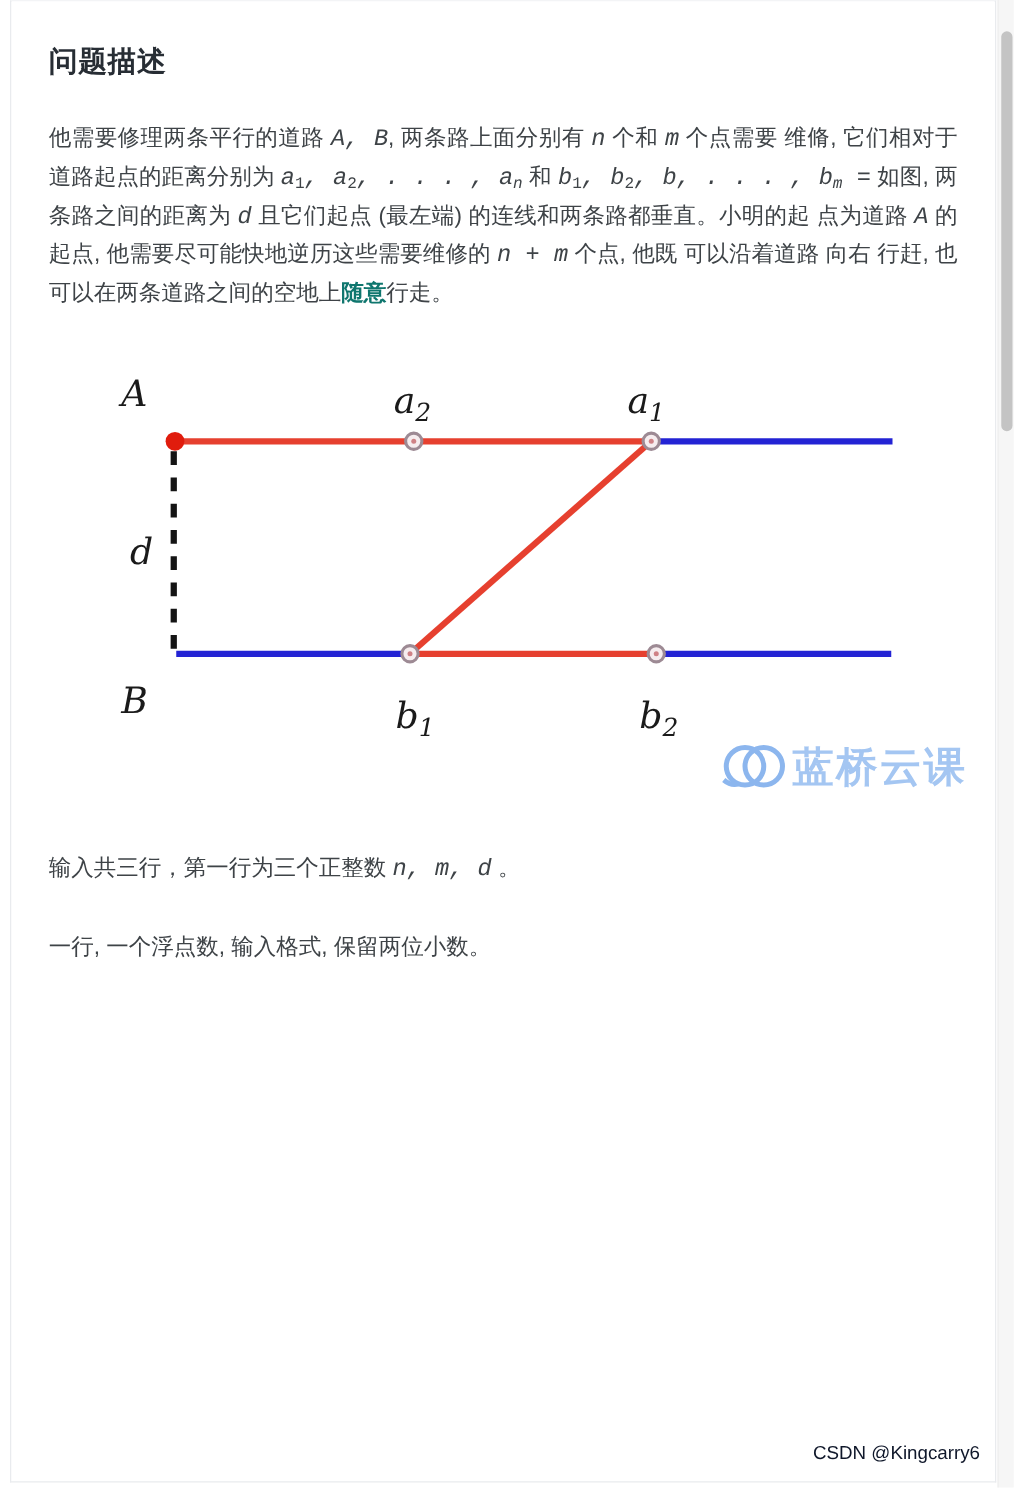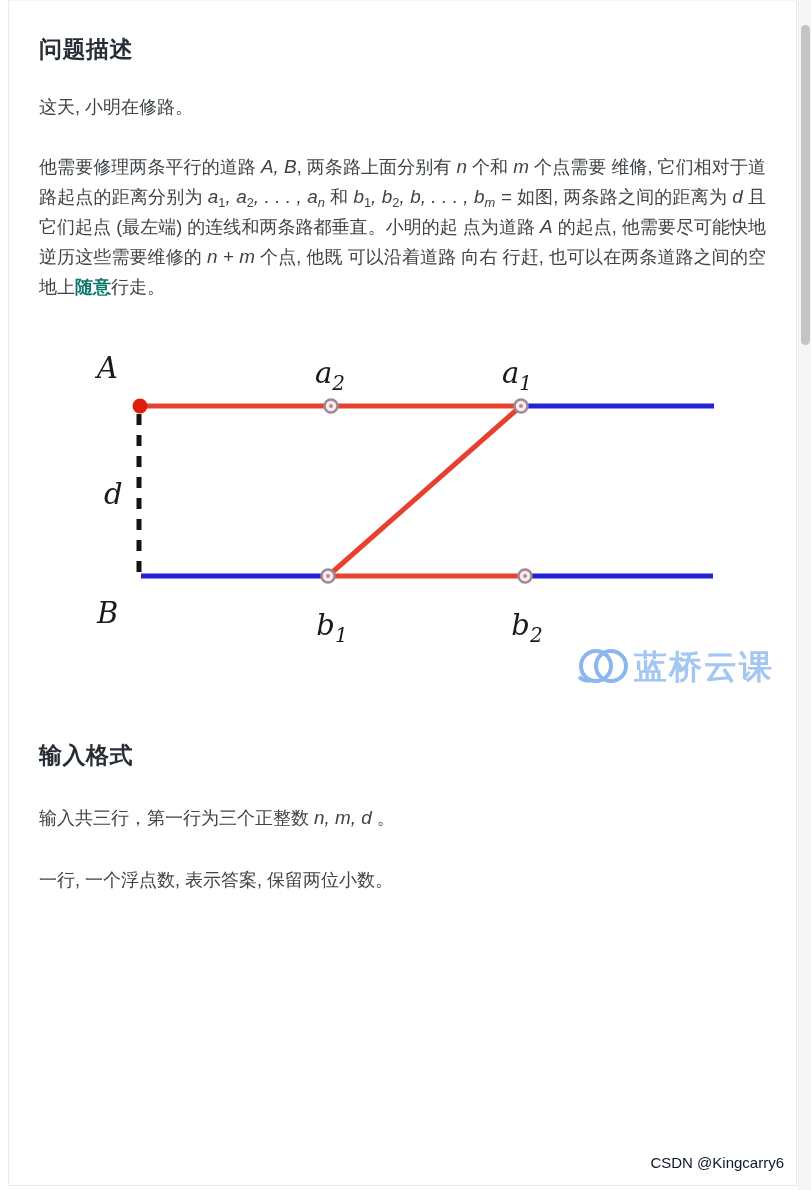--- a/index.html
+++ b/index.html
@@ -28,21 +28,21 @@
     margin: 0; color: #3e4347; font-size: 18px; line-height: 30px;
   }
   .p-intro { margin-top: 27px !important; }
   .p-main  { margin-top: 30px !important; line-height: 38px; text-align: justify; }
   .p-question { margin-top: 24px !important; }
   .p-in1 { margin-top: 32px !important; }
   .p-in2 { margin-top: 28px !important; }
   .p-in3 { margin-top: 26px !important; }
   .p-out1 { margin-top: 32px !important; }
   .math {
-    font-family: Liberation Sans, sans-serif;
+    font-family: Liberation Mono, monospace;
     font-style: italic; font-size: 1.05em;
   }
   .math sub { font-size: 0.68em; line-height: 0; vertical-align: -0.28em; }
   .math sub.n { font-style: normal; }
   p.body b { color: #0f766e; }
   .figure { margin-top: 28px; position: relative; width: 729px; }
   .figure svg { display: block; overflow: visible; margin-left: -30px; }
   .lbl {
     font-family: "DejaVu Serif", "Liberation Serif", serif;
     font-style: italic; font-size: 29px; fill: #1a1a1a;
@@ -72,21 +72,20 @@
     background: #c4c4c4; border-radius: 5px;
   }
 </style>
 </head>
 <body>
 
 <div class="card">
 
   <h2 class="sec h-problem">问题描述</h2>
 
-  <p class="body p-intro">这天, 小明在修路。</p>
 
   <p class="body p-main">他需要修理两条平行的道路 <span class="math">A, B</span>, 两条路上面分别有 <span class="math">n</span> 个和 <span class="math">m</span> 个点需要 维脩, 它们相对于道路起点的距离分别为 <span class="math">a<sub class="n">1</sub>, a<sub class="n">2</sub>, . . . , a<sub>n</sub></span> 和 <span class="math">b<sub class="n">1</sub>, b<sub class="n">2</sub>, b, . . . , b<sub>m</sub> =</span> 如图, 两条路之间的距离为 <span class="math">d</span> 且它们起点 (最左端) 的连线和两条路都垂直。小明的起 点为道路 <span class="math">A</span> 的起点, 他需要尽可能快地逆历这些需要维修的 <span class="math">n + m</span> 个点, 他既 可以沿着道路 向右 行赶, 也可以在两条道路之间的空地上<b>随意</b>行走。</p>
 
   <div class="figure">
     <svg width="789" height="370" viewBox="0 0 789 370" xmlns="http://www.w3.org/2000/svg">
 
       <line class="road-red" x1="130" y1="76" x2="512" y2="76"></line>
       <line class="road-blue" x1="512" y1="76" x2="705" y2="76"></line>
 
       <line class="road-blue" x1="132" y1="246" x2="319" y2="246"></line>
@@ -127,25 +126,24 @@
       <g>
         <circle class="wm-ring" cx="587" cy="336" r="15"></circle>
         <circle class="wm-ring" cx="602" cy="336" r="15"></circle>
         <path class="wm-ring" d="M 570 347 q 6 5 12 3" stroke-width="3"></path>
         <text class="wm-text" x="625" y="348">蓝桥云课</text>
       </g>
     </svg>
   </div>
 
 
-  <h2 class="sec h-input">输入格式</h2>
 
   <p class="body p-in1">输入共三行，第一行为三个正整数 <span class="math">n, m, d</span> 。</p>
 
 
-  <p class="body p-out1">一行, 一个浮点数, 表示答案, 保留两位小数。</p>
+  <p class="body p-out1">一行, 一个浮点数, 输入格式, 保留两位小数。</p>
 
   <div class="credit">CSDN @Kingcarry6</div>
 </div>
 
 <div class="scrollbar">
   <div class="scroll-thumb"></div>
 </div>
 
 </body></html>

